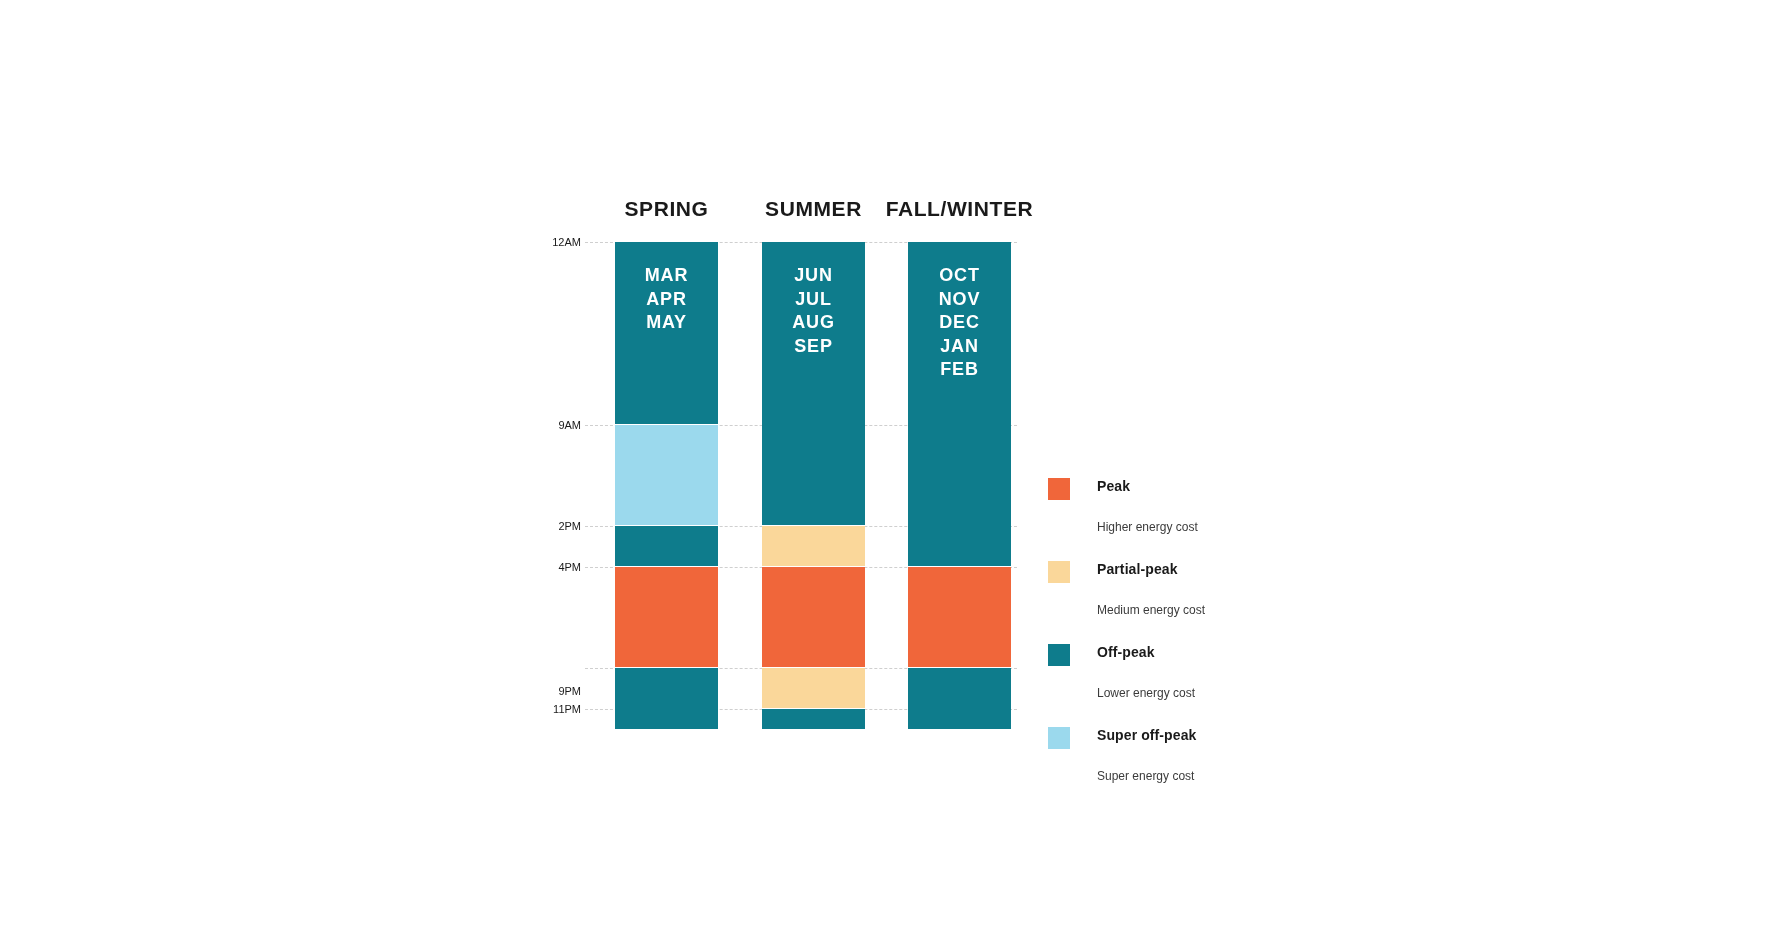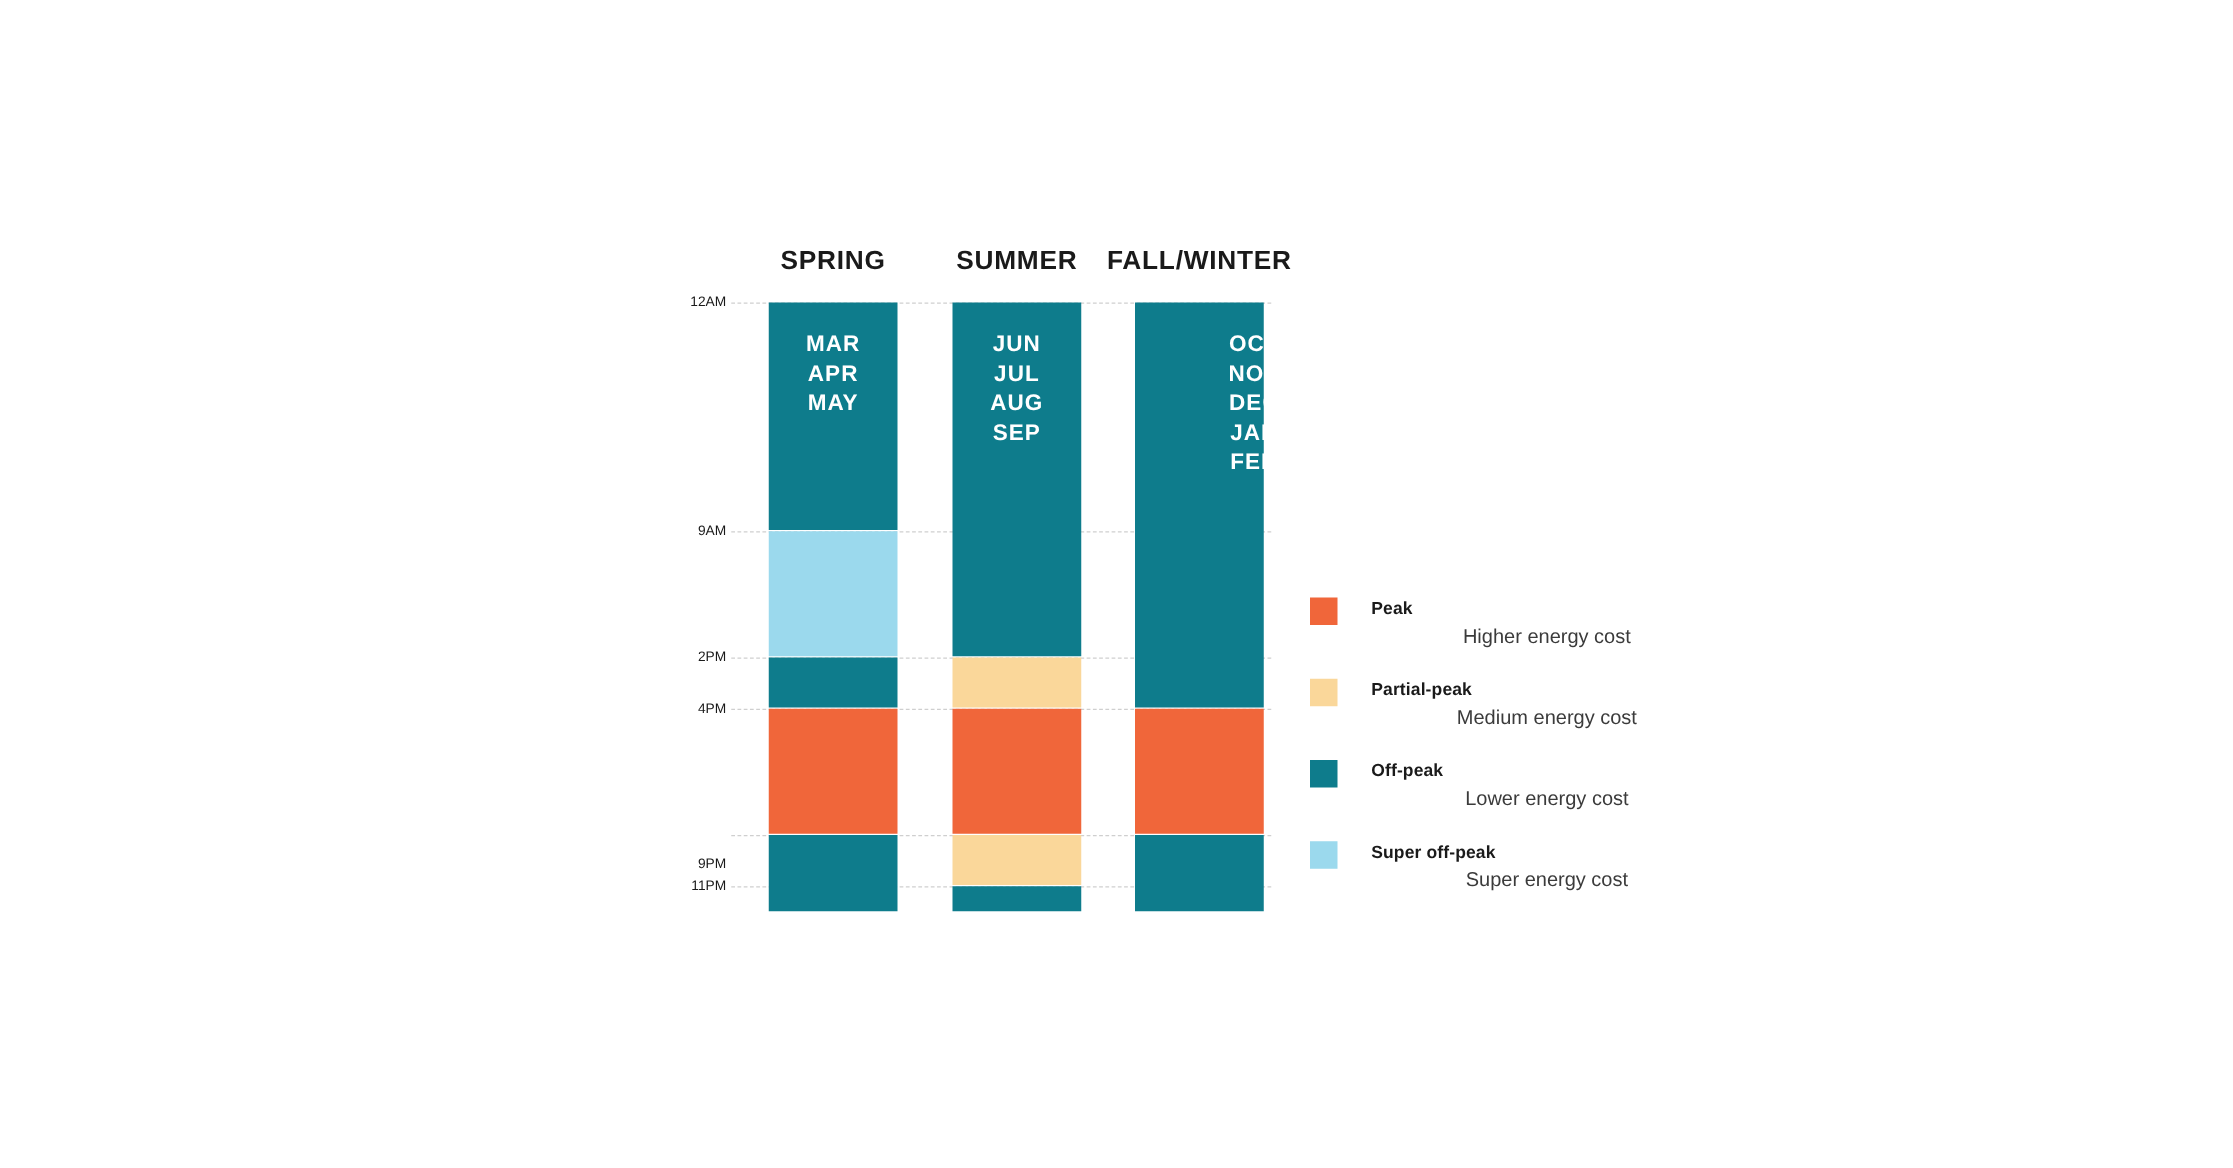--- a/index.html
+++ b/index.html
@@ -121,26 +121,25 @@
     margin-left: 49px;
   }
   .legend-title {
     font-size: 14px;
     font-weight: 700;
     color: #1a1a1a;
     line-height: 24px;
     letter-spacing: 0.1px;
   }
   .legend-sub {
-    font-size: 16px;
+    font-size: 12px;
     font-weight: 400;
     color: #3b3b3b;
     line-height: 21px;
-    margin-top: 1px;
-    text-align: center;
+    margin-top: 19px;
   }
 </style>
 </head>
 <body>
 
 <div id="chart-root">
 
   <div class="season-header" style="left:615px; width:103px;">SPRING</div>
   <div class="season-header" style="left:762px; width:103px;">SUMMER</div>
   <div class="season-header" style="left:885px; width:149px;">FALL/WINTER</div>
@@ -181,21 +180,21 @@
       <div class="months" style="top:22px; white-space:pre;">JUN
 JUL
 AUG
 SEP</div>
     </div>
 
     <div class="col col-2">
       <div class="seg" style="top:0px; height:324px; background:#0E7C8C;"></div>
       <div class="seg" style="top:325px; height:100px; background:#F0663A;"></div>
       <div class="seg" style="top:426px; height:61px; background:#0E7C8C;"></div>
-      <div class="months" style="top:22px; white-space:pre;padding-left:44px;">OCT
+      <div class="months" style="top:22px; white-space:pre;">OCT
 NOV
 DEC
 JAN
 FEB</div>
     </div>
 
   </div>
 
   <div id="legend">
 

